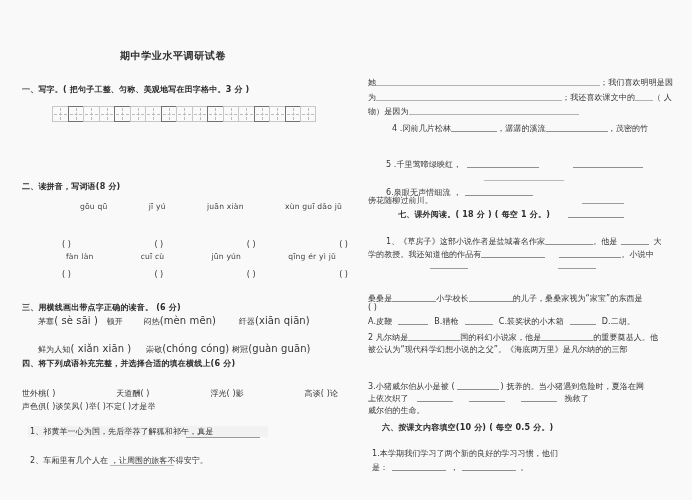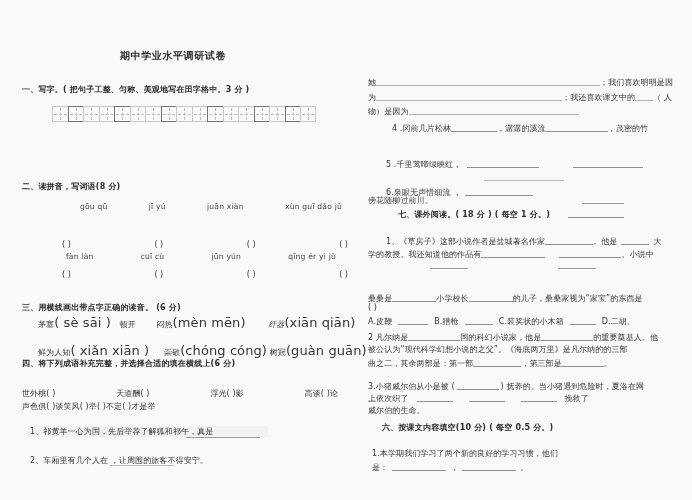--- a/index.html
+++ b/index.html
@@ -22,21 +22,21 @@
 
   .doc-title{
     text-align:center;font-weight:bold;font-size:10px;
     letter-spacing:.6px;margin-top:49px;color:#242424;
   }
 
   .sec-h{
     font-weight:bold;font-size:8px;color:#232323;letter-spacing:.2px;
   }
   .txt{font-size:8px;color:#2e2e2e;letter-spacing:.1px;}
-  .small{font-size:13px;}
+  .small{font-size:10px;}
   .py{font-family:"DejaVu Sans",sans-serif;font-size:7.6px;color:#3a3a3a;letter-spacing:.2px;}
 
   .row{position:absolute;}
 
   
   .tzg{display:flex;}
   .tzg .cell{
     width:15.5px;height:15.5px;
     border:1px solid #c9c9c9;
     border-right:none;
@@ -127,21 +127,21 @@
       <span class="paren">(        )</span>
       <span class="paren">(             )</span>
     </div>
 
     <div class="row sec-h" style="left:22px;top:302px;">三、用横线画出带点字正确的读音。 (6 分)</div>
 
     <div class="row txt nowrap" style="left:38px;top:315px;">
       <span>茅塞</span><span class="small">( sè    sāi )</span>
       <span style="padding-left:6px;">顿开</span>
       <span style="padding-left:18px;">闷热</span><span class="small">(mèn   mēn)</span>
-      <span style="padding-left:20px;font-style:italic;">纤器</span><span class="small">(xiān   qiān)</span>
+      <span style="padding-left:20px;">纤器</span><span class="small">(xiān   qiān)</span>
     </div>
 
     <div class="row txt nowrap" style="left:38px;top:343px;">
       <span>鲜为人知</span><span class="small">( xiǎn   xiān  )</span>
       <span style="padding-left:12px;">崇敬</span><span class="small">(chóng   cóng)</span>
       <span>树冠</span><span class="small">(guàn    guān)</span>
     </div>
 
     <div class="row sec-h" style="left:22px;top:358px;">四、将下列成语补充完整，并选择合适的填在横线上(6 分)</div>
 
@@ -214,23 +214,20 @@
 
     <div class="row txt nowrap" style="left:22px;top:315px;width:316px;">
       <span>A.皮鞭</span><span class="ul" style="width:30px;margin:0 6px;"></span><span>B.猎枪</span><span class="ul" style="width:28px;margin:0 6px;"></span><span>C.装奖状的小木箱</span><span class="ul" style="width:26px;margin:0 6px;"></span><span>D.二胡。</span>
     </div>
 
     <div class="row txt nowrap" style="left:22px;top:331px;">
       <span>2</span>
       <span>凡尔纳是</span><span class="ul" style="width:52px;"></span><span>国的科幻小说家，他是</span><span class="ul" style="width:52px;"></span><span>的重要奠基人。他</span>
     </div>
     <div class="row txt nowrap" style="left:22px;top:344px;">被公认为“现代科学幻想小说的之父”。《海底两万里》是凡尔纳的的三部</div>
-    <div class="row txt nowrap" style="left:22px;top:357px;">
-      <span>曲之二，其余两部是：第一部</span><span class="ul" style="width:48px;"></span><span>，第三部是</span><span class="ul" style="width:42px;"></span><span>。</span>
-    </div>
 
     <div class="row txt nowrap" style="left:22px;top:380px;">
       <span>3.</span><span>小猪威尔伯从小是被 (</span><span class="ul" style="width:42px;margin:0 2px;"></span><span>) 抚养的。当小猪遇到危险时，夏洛在网</span>
     </div>
     <div class="row txt nowrap" style="left:22px;top:392px;">
       <span>上依次织了</span><span class="ul" style="width:36px;margin:0 8px;"></span><span class="ul" style="width:36px;margin:0 8px;"></span><span class="ul" style="width:36px;margin:0 8px;"></span><span>挽救了</span>
     </div>
     <div class="row txt" style="left:22px;top:405px;">威尔伯的生命。</div>
 
     <div class="row sec-h" style="left:36px;top:422px;">六、按课文内容填空(10 分) ( 每空 0.5 分。)</div>

